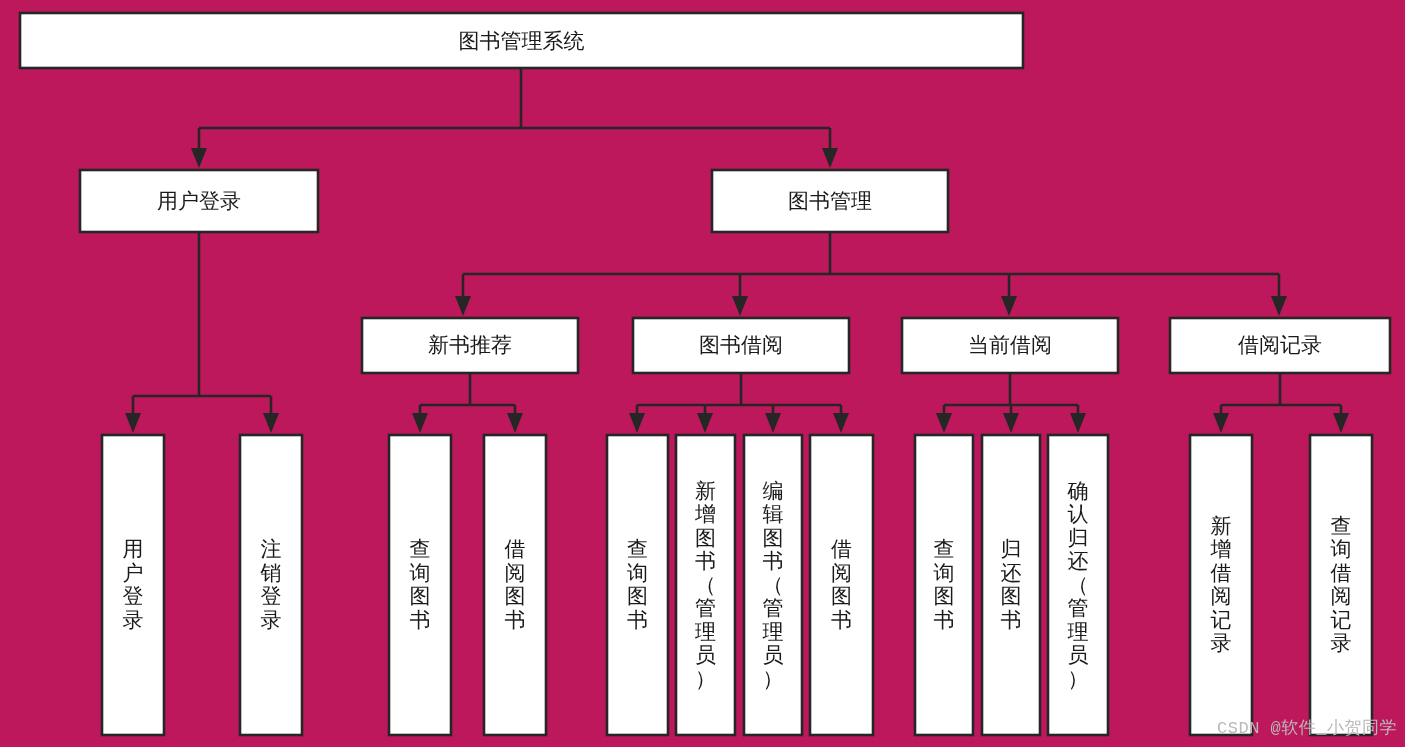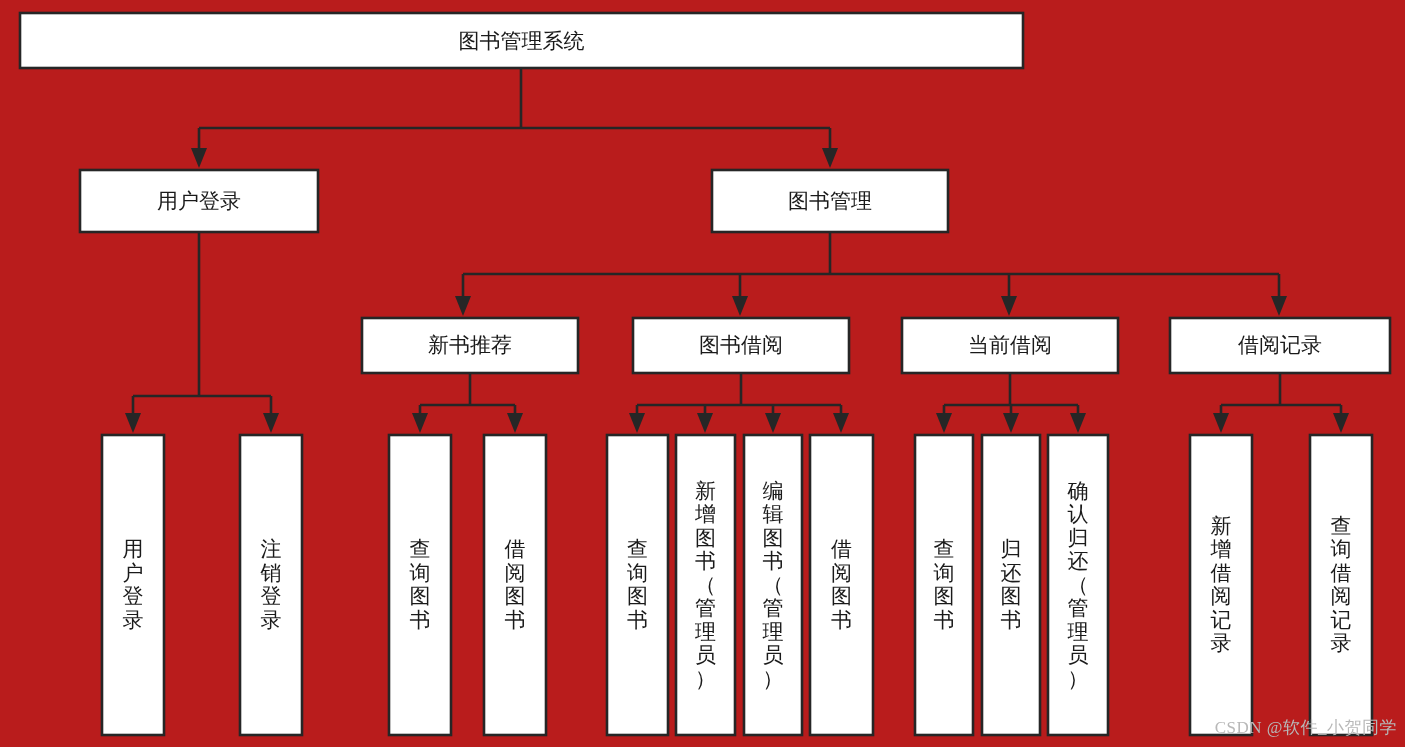--- a/index.html
+++ b/index.html
@@ -10,21 +10,21 @@
   body {
     width: 1405px;
     height: 747px;
     font-family: "DejaVu Sans", "Liberation Sans", sans-serif;
     overflow: hidden;
   }
   #diagram-root {
     position: relative;
     width: 1405px;
     height: 747px;
-    background: #b91c1c;
+    background: #be185d;
   }
   svg.chart-svg {
     position: absolute;
     top: 0;
     left: 0;
     width: 1405px;
     height: 747px;
   }
   .node-box {
     fill: #ffffff;
@@ -52,21 +52,21 @@
   .node-label-v {
     font-family: "DejaVu Sans", "Liberation Sans", sans-serif;
     font-size: 21px;
     fill: #1a1a1a;
     text-anchor: middle;
   }
   .watermark {
     position: absolute;
     right: 8px;
     bottom: 8px;
-    font-family: Liberation Serif, serif;
+    font-family: Liberation Mono, monospace;
     font-size: 17px;
     color: #b8b8b8;
     letter-spacing: 0.5px;
     white-space: nowrap;
     user-select: none;
   }
 </style>
 </head>
 <body>
 

